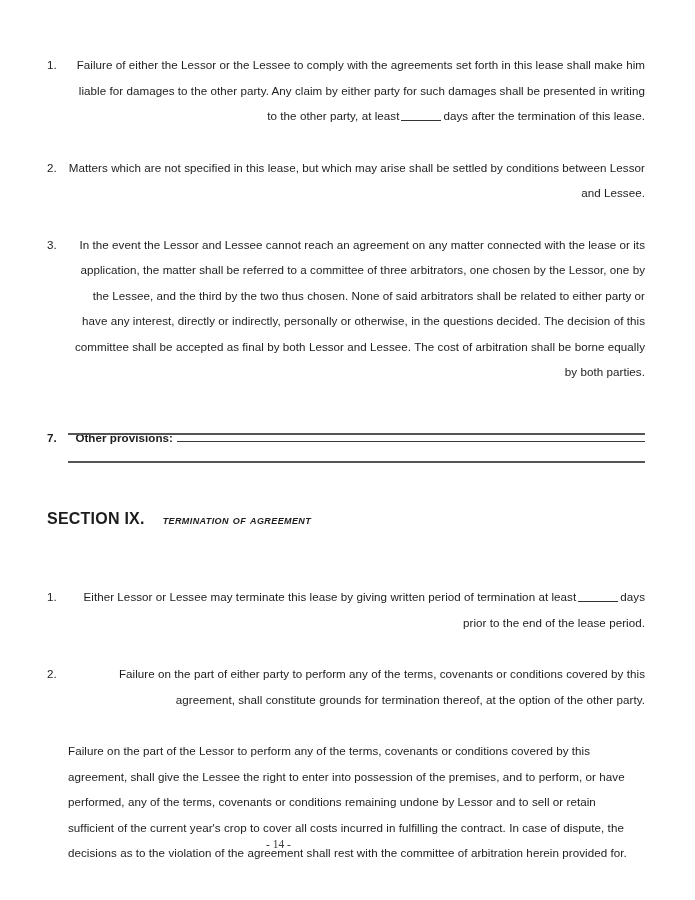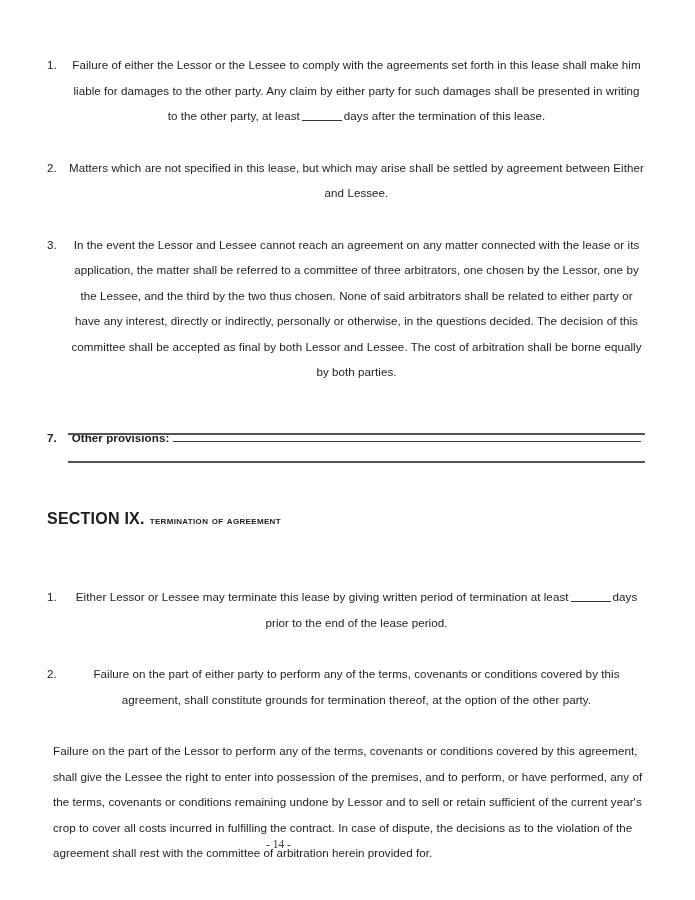--- a/index.html
+++ b/index.html
@@ -34,21 +34,21 @@
     letter-spacing: 0.005em;
   }
   .clause .num {
     width: 21px;
     flex: 0 0 21px;
     text-align: left;
     font-size: 11.6px;
   }
   .clause .body {
     flex: 1 1 auto;
-    text-align: center;
+    text-align: right;
   }
   .clause.bold .num,
   .clause.bold .body {
     font-weight: bold;
   }
   .gap-md { height: 26px; }
   .gap-lg { height: 40px; }
   .gap-xl { height: 56px; }
 
   
@@ -84,33 +84,34 @@
     font-size: 11.6px;
     font-weight: bold;
     letter-spacing: 0.02em;
     white-space: nowrap;
   }
   .section-head .sec-label {
     font-size: 16px;
     font-weight: bold;
   }
   .section-head .sec-title {
-    font-size: 11px;
+    font-size: 13px;
     font-weight: bold;
     font-variant: small-caps;
     text-transform: lowercase;
-    margin-left: 5px;
+    margin-left: 18px;
     letter-spacing: 0.03em;
+    font-style: italic;
   }
 
   
   .para {
     font-size: 11.6px;
     line-height: 25.5px;
-    margin-left: 6px;
+    margin-left: 21px;
     letter-spacing: 0.005em;
   }
 
   .footer {
     position: absolute;
     left: 0;
     top: 838px;
     width: 557px;
     text-align: center;
     font-family: "Liberation Serif", serif;
@@ -127,21 +128,21 @@
 
     <div class="clause">
       <span class="num">1.</span>
       <span class="body"><span>Failure of either the Lessor or the Lessee to comply with the agreements set forth in this lease shall make him liable for damages to the other party. Any claim by either party for such damages shall be presented in writing to the other party, at least</span><span class="blank"></span><span>days after the termination of this lease.</span></span>
     </div>
 
     <div class="gap-md"></div>
 
     <div class="clause">
       <span class="num">2.</span>
-      <span class="body">Matters which are not specified in this lease, but which may arise shall be settled by agreement between Either and Lessee.</span>
+      <span class="body">Matters which are not specified in this lease, but which may arise shall be settled by conditions between Lessor and Lessee.</span>
     </div>
 
     <div class="gap-md"></div>
 
     <div class="clause">
       <span class="num">3.</span>
       <span class="body">In the event the Lessor and Lessee cannot reach an agreement on any matter connected with the lease or its application, the matter shall be referred to a committee of three arbitrators, one chosen by the Lessor, one by the Lessee, and the third by the two thus chosen. None of said arbitrators shall be related to either party or have any interest, directly or indirectly, personally or otherwise, in the questions decided. The decision of this committee shall be accepted as final by both Lessor and Lessee. The cost of arbitration shall be borne equally by both parties.</span>
     </div>
 
     <div class="gap-lg"></div>

